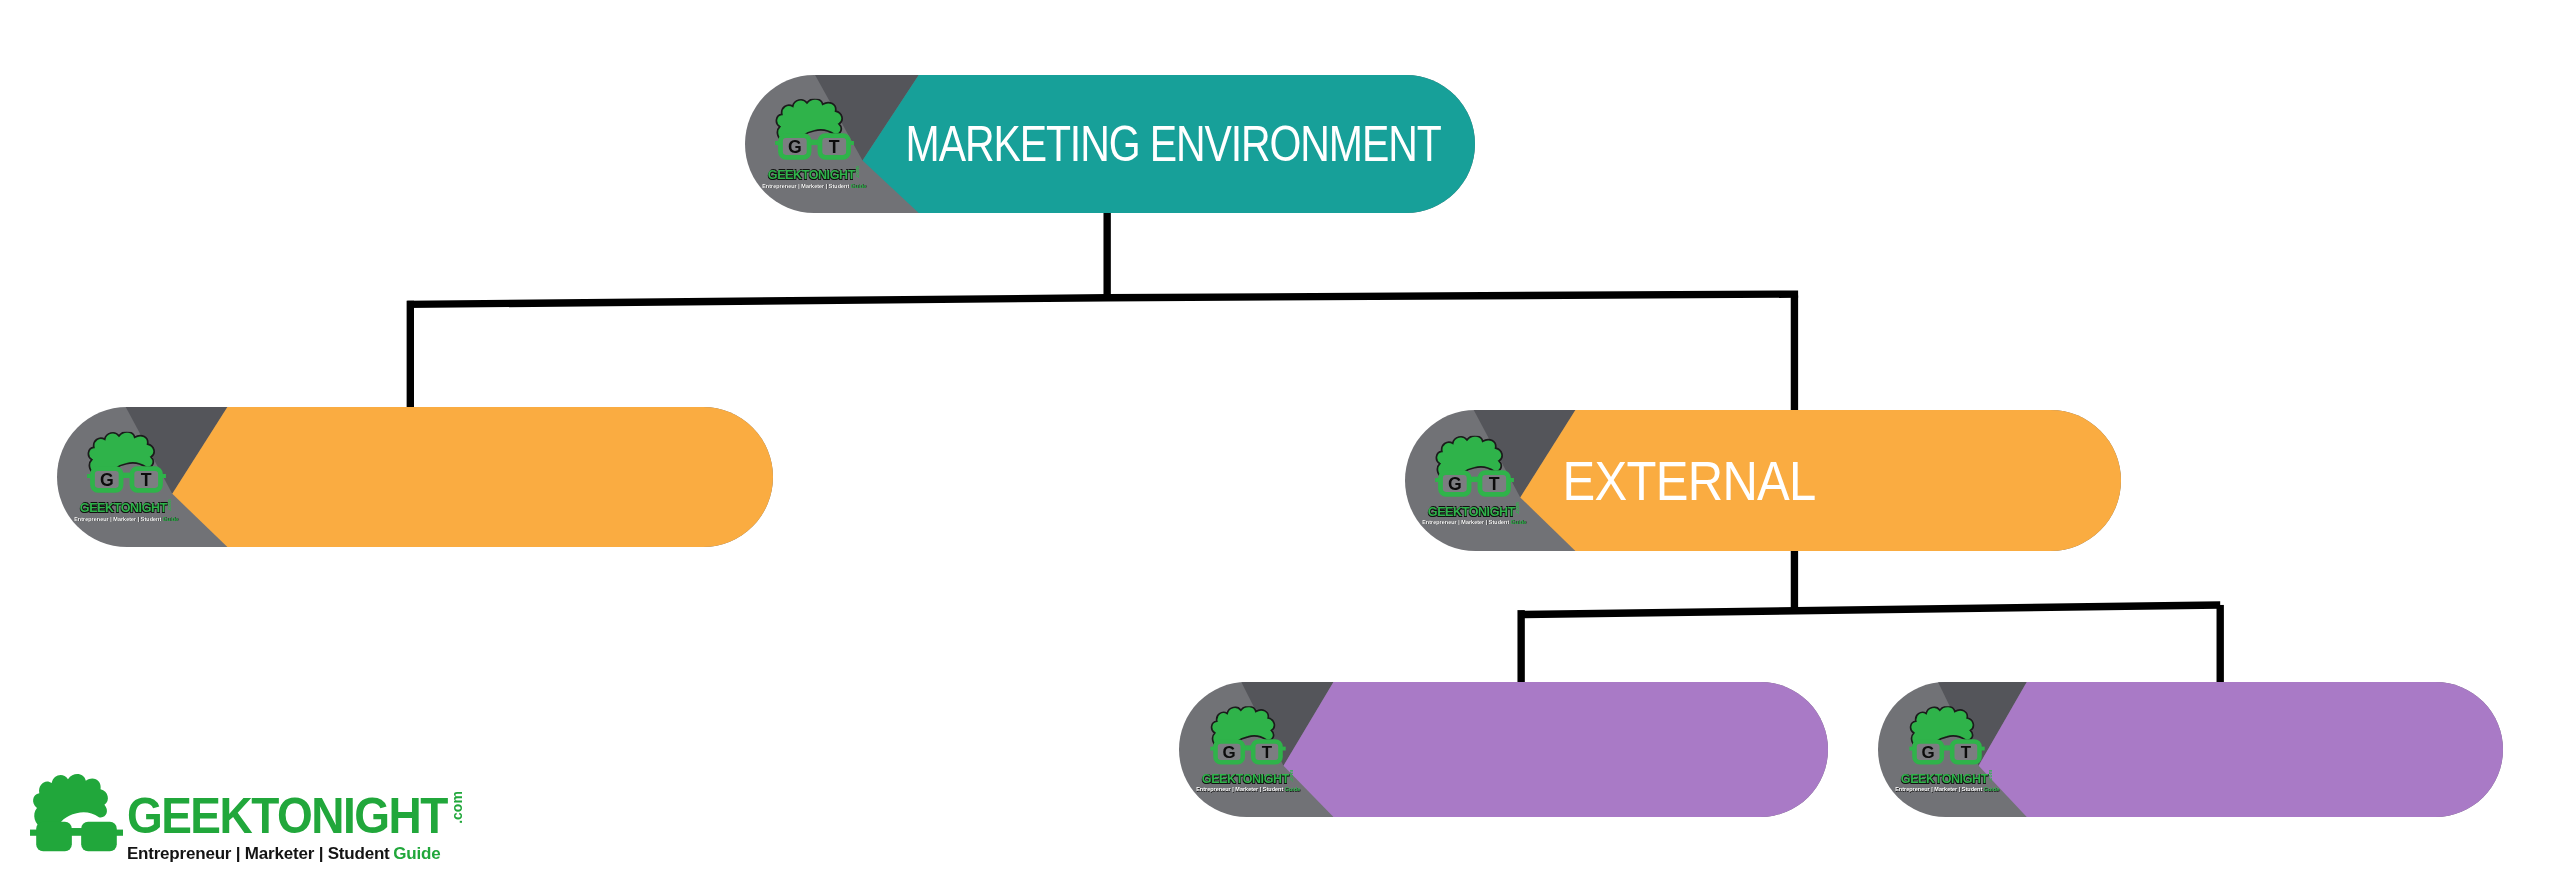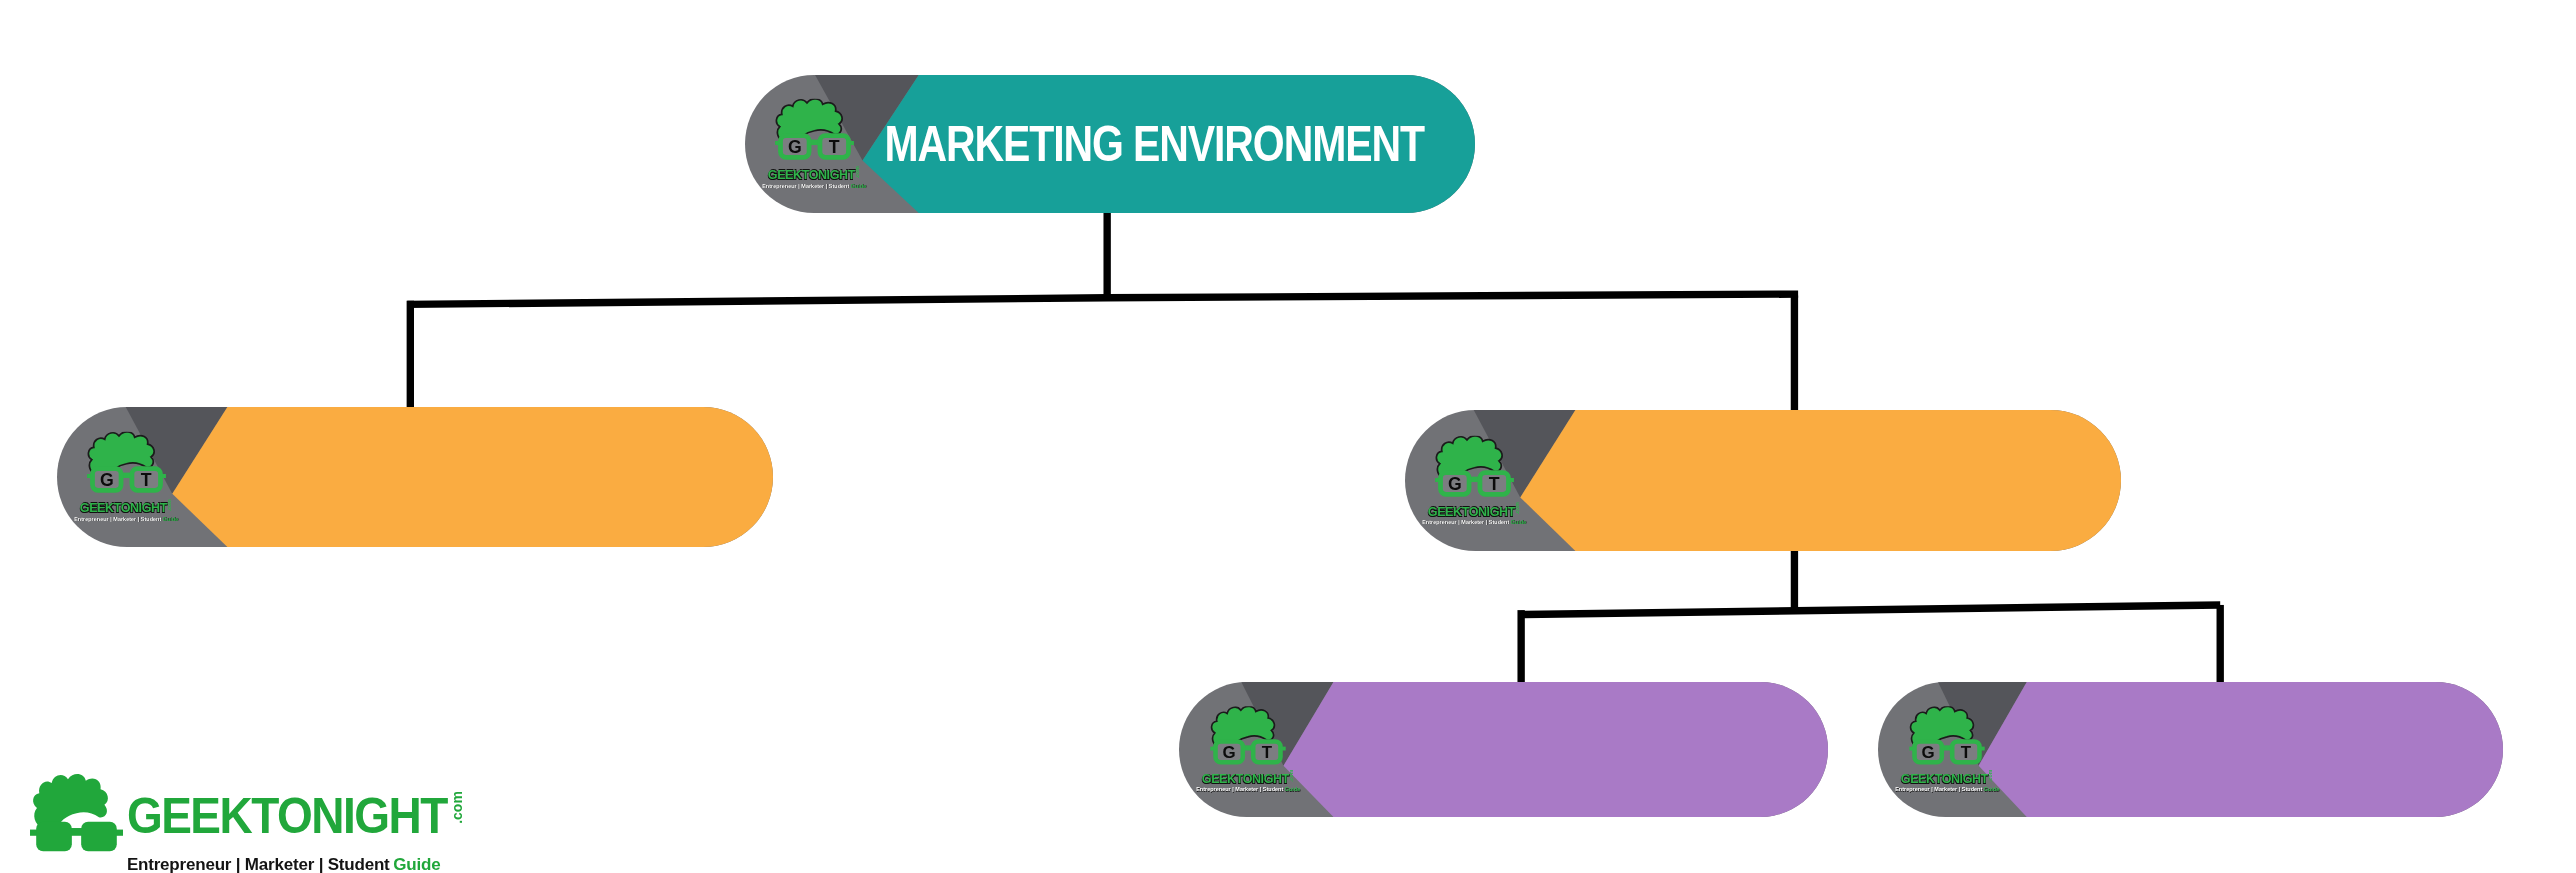--- a/index.html
+++ b/index.html
@@ -34,22 +34,22 @@
     background:var(--dark,#54555A);
     clip-path:polygon(9.6% 0, 23.8% 0, 16.1% 62%);
   }
   .pill .body {
     position:absolute; inset:0;
     background:var(--accent,#999);
     clip-path:polygon(23.8% 0, 100% 0, 100% 100%, 23.8% 100%, 16.1% 62%);
   }
   .pill .label {
     position:absolute; left:22%; right:7%; top:0; bottom:0;
-    display:flex; align-items:center; justify-content:flex-end;
-    color:#ffffff; font-weight:bold; white-space:nowrap;
+    display:flex; align-items:center; justify-content:flex-start;
+    color:#ffffff; font-weight:normal; white-space:nowrap;
   }
   .lbl-text { display:inline-block; }
   .pill-marketing .lbl-text { font-size:41px; letter-spacing:-1.1px; transform:scaleY(1.2); }
   .pill-internal .lbl-text, .pill-external .lbl-text { font-size:49px; letter-spacing:-0.7px; transform:scaleY(1.12); }
   .pill-micro .lbl-text, .pill-macro .lbl-text { font-size:41px; letter-spacing:-0.7px; transform:scaleY(1.12); }
 
   
   .badge {
     position:absolute; left:11.8px; top:50%; transform:translateY(-50%);
     width:115px;
@@ -90,21 +90,21 @@
   .fl-brand {
     font-size:46px; font-weight:bold; letter-spacing:-1.5px;
     color:var(--green,#21A73B);
     display:inline-block; transform:scaleY(1.1);
   }
   .fl-tld {
     display:inline-block; transform:rotate(-90deg);
     font-size:14px; font-weight:bold; color:var(--green,#21A73B);
     width:17.7px; margin-left:1.5px;
   }
-  .fl-tag { font-size:17px; font-weight:bold; color:#141414; margin-top:18px; letter-spacing:-0.2px; white-space:nowrap; }
+  .fl-tag { font-size:17px; font-weight:bold; color:#141414; margin-top:7px; letter-spacing:-0.2px; white-space:nowrap; }
   .fl-tag .hl { color:var(--green,#21A73B); margin-left:3.7px; }
 </style>
 </head>
 <body>
 
 <div class="canvas" style="--gray: #717276; --dark: #54555A; --green: #21A73B; --green-badge: #2FB34A; --line: #000000;">
 
   <svg class="connectors" viewBox="0 0 3497 1186">
     <line x1="1503" y1="284" x2="1503" y2="408"></line>
     <polyline points="553,413 1503,404 2441,399"></polyline>
@@ -187,20 +187,23 @@
         <text class="lens-letter" x="31" y="80" text-anchor="middle">G</text>
         <text class="lens-letter" x="89" y="80" text-anchor="middle">T</text>
       </svg>
       <div class="badge-brand-row">
         <span class="badge-brand">GEEKTONIGHT</span>
         <span class="badge-tld">.com</span>
       </div>
       <div class="badge-tag">
         <span>Entrepreneur | Marketer | Student</span><span class="hl">Guide</span>
       </div>
+    </div>
+    <div class="label">
+      <span class="lbl-text">EXTERNAL</span>
     </div>
   </div>
 
   <div class="pill pill-micro" style="left: 1179px; top: 682px; width: 649px; height: 135px; --accent: #A97AC6;">
     <div class="wedge"></div>
     <div class="body"></div>
     <div class="badge">
       <svg width="78" height="65" viewBox="0 0 120 100">
         <path class="hair" d="M16 64 C6 60 2 48 9 41 C1 36 3 24 12 23 C10 13 20 6 28 11 C30 1 43 -2 49 6 C56 -3 70 -1 72 8 C82 2 93 8 91 18 C101 20 104 32 96 37 C103 44 98 54 89 52 C80 46 70 44 60 47 C46 50 38 56 35 66 C28 70 22 68 16 64 Z"></path>
         <rect class="solid" x="2" y="62" width="10" height="6"></rect>

